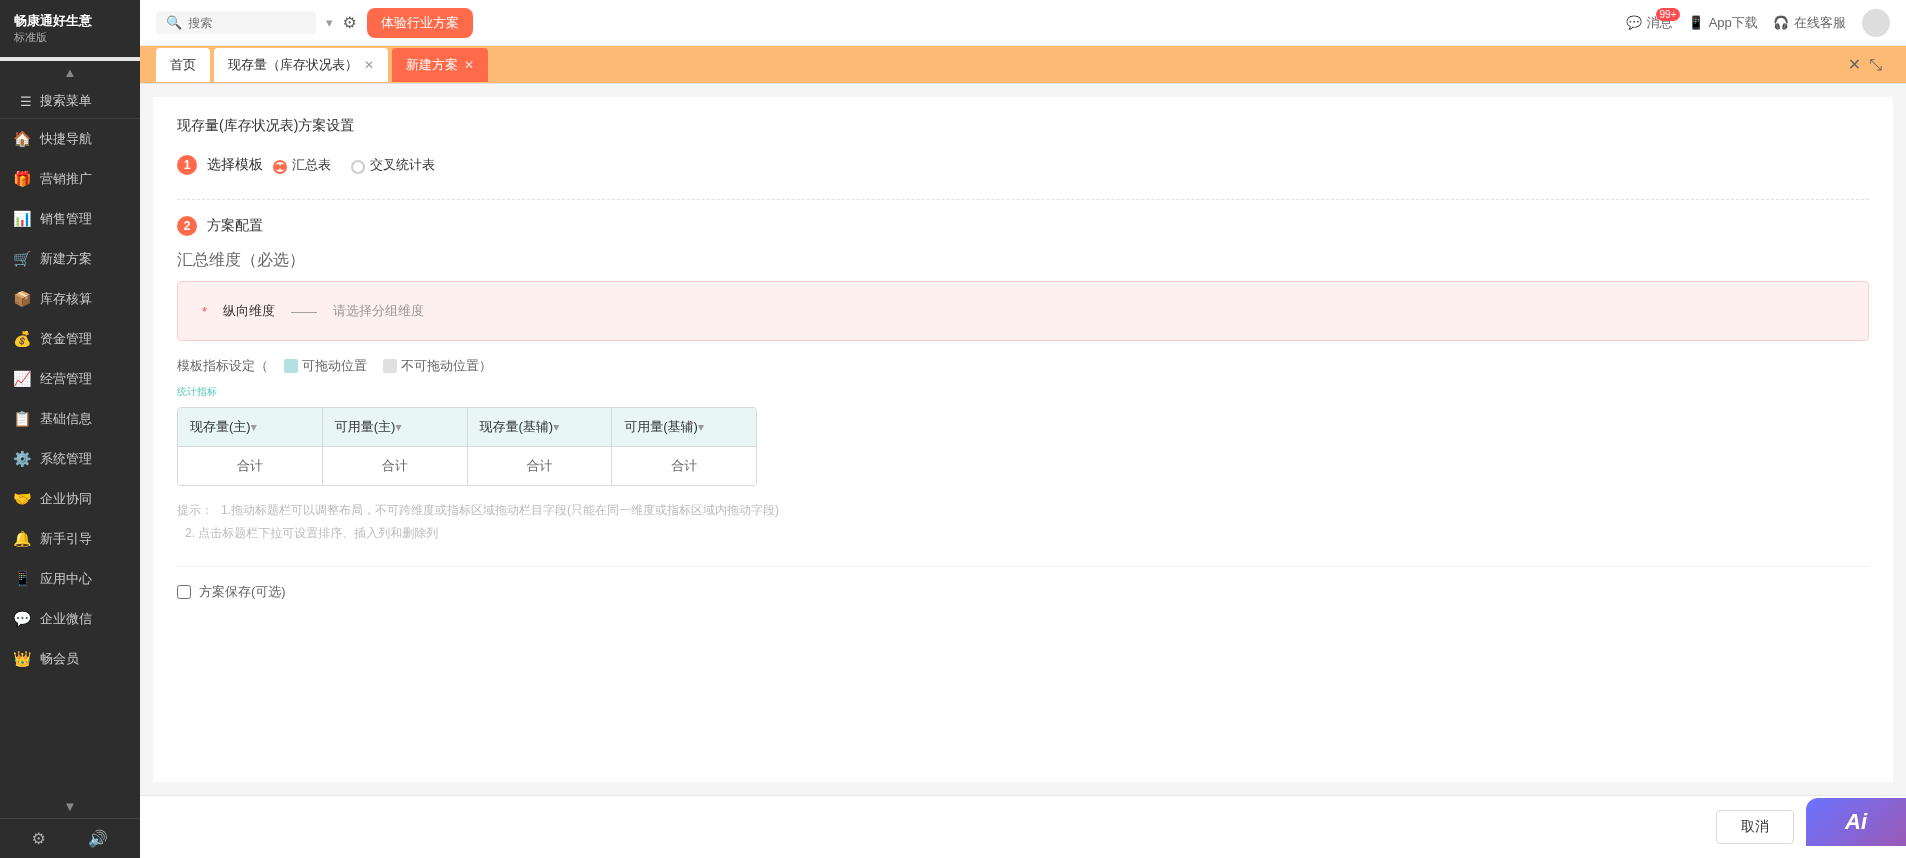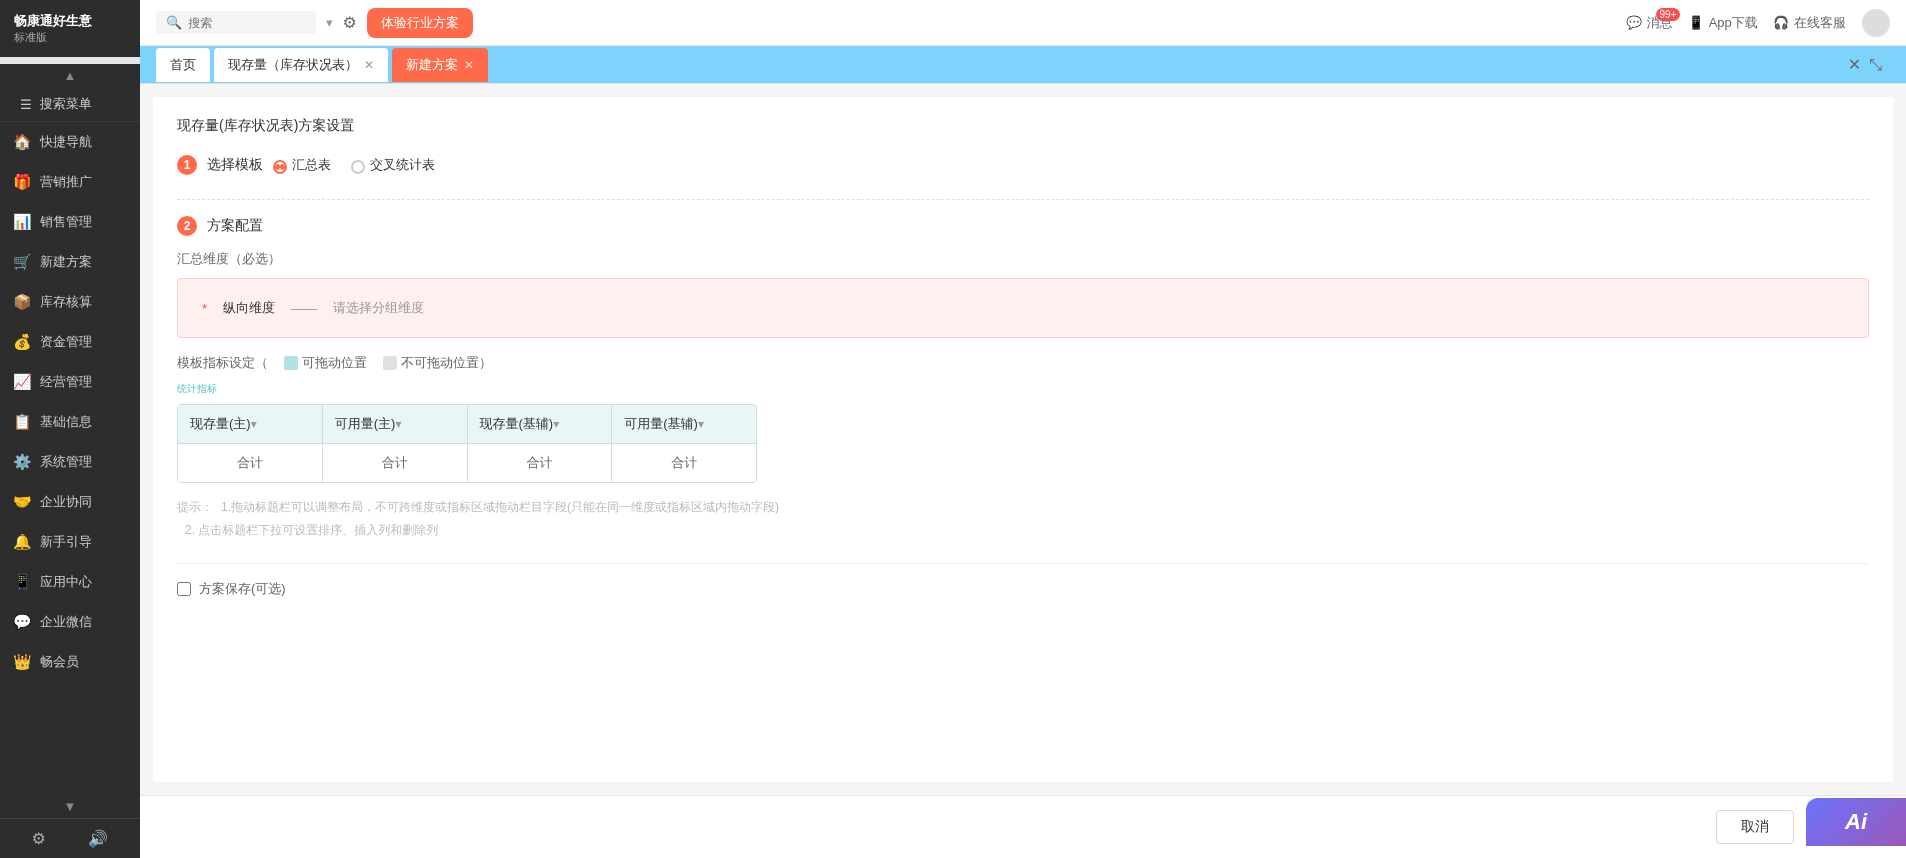--- a/index.html
+++ b/index.html
@@ -1,20 +1,20 @@
 <!DOCTYPE html>
 <html><head>
   <meta charset="utf-8">
   <style>
     * { margin: 0; padding: 0; box-sizing: border-box; }
     body { font-family: -apple-system, BlinkMacSystemFont, 'PingFang SC', 'Microsoft YaHei', sans-serif; font-size: 13px; background: #f5f5f5; display: flex; height: 858px; overflow: hidden; }
 
     
     .sidebar { width: 140px; background: #2d2d2d; color: #ccc; display: flex; flex-direction: column; height: 100%; flex-shrink: 0; }
-    .sidebar-logo { padding: 12px 14px; border-bottom: 7px solid #e5e5e5; }
+    .sidebar-logo { padding: 12px 14px; border-bottom: 4px solid #e5e5e5; }
     .sidebar-logo-title { color: #fff; font-size: 13px; font-weight: bold; }
     .sidebar-logo-sub { color: #aaa; font-size: 11px; }
     .sidebar-search { display: flex; align-items: center; padding: 8px 12px; color: #ccc; cursor: pointer; border-bottom: 1px solid #3a3a3a; }
     .sidebar-search span { margin-left: 8px; font-size: 13px; }
     .sidebar-nav { flex: 1; overflow-y: auto; }
     .sidebar-item { display: flex; align-items: center; padding: 11px 14px; cursor: pointer; color: #ccc; transition: background 0.2s; }
     .sidebar-item .icon { width: 18px; height: 18px; margin-right: 8px; display: flex; align-items: center; justify-content: center; font-size: 15px; }
     .sidebar-item .label { font-size: 13px; }
     .sidebar-bottom { display: flex; align-items: center; justify-content: space-around; padding: 10px; border-top: 1px solid #444; }
     .sidebar-bottom-icon { color: #aaa; cursor: pointer; font-size: 16px; }
@@ -31,21 +31,21 @@
     .topbar-settings { color: #666; cursor: pointer; font-size: 16px; }
     .topbar-btn { background: #ff6b4a; color: #fff; border: none; border-radius: 8px; padding: 6px 14px; font-size: 13px; cursor: pointer; }
     .topbar-right { display: flex; align-items: center; gap: 16px; }
     .topbar-msg { display: flex; align-items: center; gap: 4px; color: #666; font-size: 13px; cursor: pointer; position: relative; }
     .badge { background: #ff4d4f; color: #fff; font-size: 10px; border-radius: 8px; padding: 1px 4px; position: absolute; top: -6px; right: -8px; }
     .topbar-app { display: flex; align-items: center; gap: 4px; color: #666; font-size: 13px; cursor: pointer; }
     .topbar-service { display: flex; align-items: center; gap: 4px; color: #666; font-size: 13px; cursor: pointer; }
     .topbar-avatar { width: 28px; height: 28px; border-radius: 50%; background: #ddd; }
 
     
-    .tabs { display: flex; align-items: center; background: #7dd3fc; border-bottom: 1px solid #e0e0e0; padding: 0 16px; flex-shrink: 0; height: 38px; }
+    .tabs { display: flex; align-items: center; background: #fdba74; border-bottom: 1px solid #e0e0e0; padding: 0 16px; flex-shrink: 0; height: 38px; }
     .tab { display: flex; align-items: center; padding: 8px 14px; background: #fff; border-radius: 4px 4px 0 0; font-size: 13px; color: #333; margin-right: 4px; cursor: pointer; gap: 6px; }
     .tab.active { background: #fff; }
     .tab.new-tab { background: #ff6b4a; color: #fff; }
     .tab-close { font-size: 12px; color: #999; cursor: pointer; }
     .tab.new-tab .tab-close { color: rgba(255,255,255,0.8); }
 
     
     .content { flex: 1; overflow-y: auto; background: #f5f5f5; padding: 13px; position: relative; }
     .content-inner { background: #fff; margin: 0; padding: 20px 24px; min-height: 100%; }
 
@@ -61,21 +61,21 @@
     .radio-group { display: flex; align-items: center; gap: 20px; }
     .radio-item { display: flex; align-items: flex-end; gap: 5px; cursor: pointer; font-size: 13px; color: #333; }
     .radio-circle { width: 14px; height: 14px; border-radius: 50%; border: 2px solid #ccc; display: flex; align-items: center; justify-content: center; }
     .radio-circle.active { border-color: #ff6b4a; }
     .radio-circle.active::after { content: ''; width: 6px; height: 6px; border-radius: 50%; background: #ff6b4a; }
 
     
     .section-divider { border: none; border-top: 1px dashed #e0e0e0; margin: 16px 0; }
 
     
-    .config-label { font-size: 13px; color: #666; margin-bottom: 10px; }
+    .config-label { font-size: 16px; color: #666; margin-bottom: 10px; }
 
     
     .dimension-area { background: #fff0f0; border: 1px solid #ffcccc; border-radius: 4px; padding: 20px 24px; margin-bottom: 16px; }
     .dimension-row { display: flex; align-items: center; gap: 16px; }
     .dimension-required { color: #ff4d4f; font-size: 13px; }
     .dimension-label { color: #333; font-size: 13px; }
     .dimension-dash { color: #999; }
     .dimension-placeholder { color: #999; font-size: 13px; }
 
     

